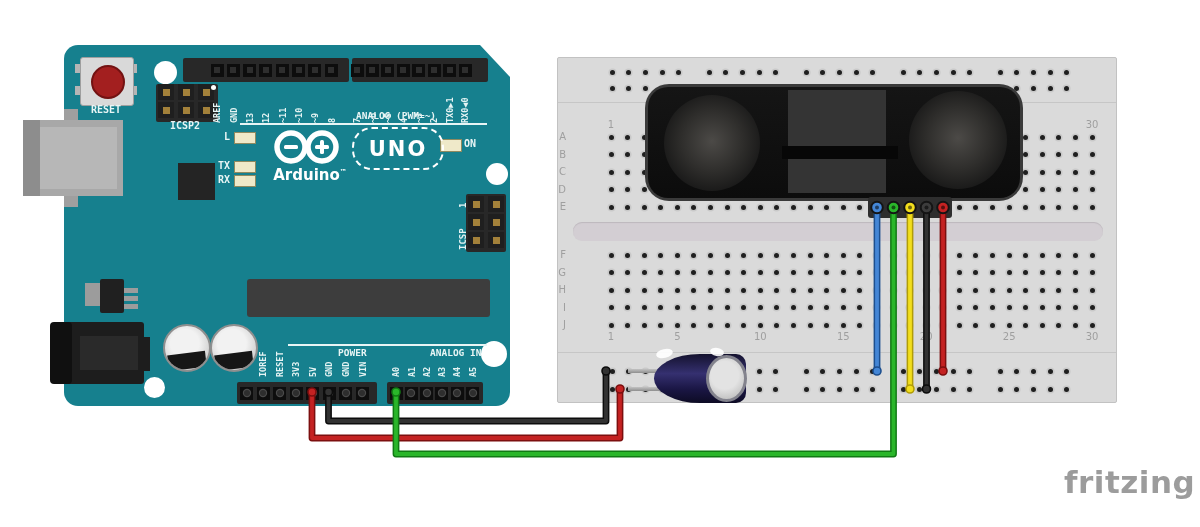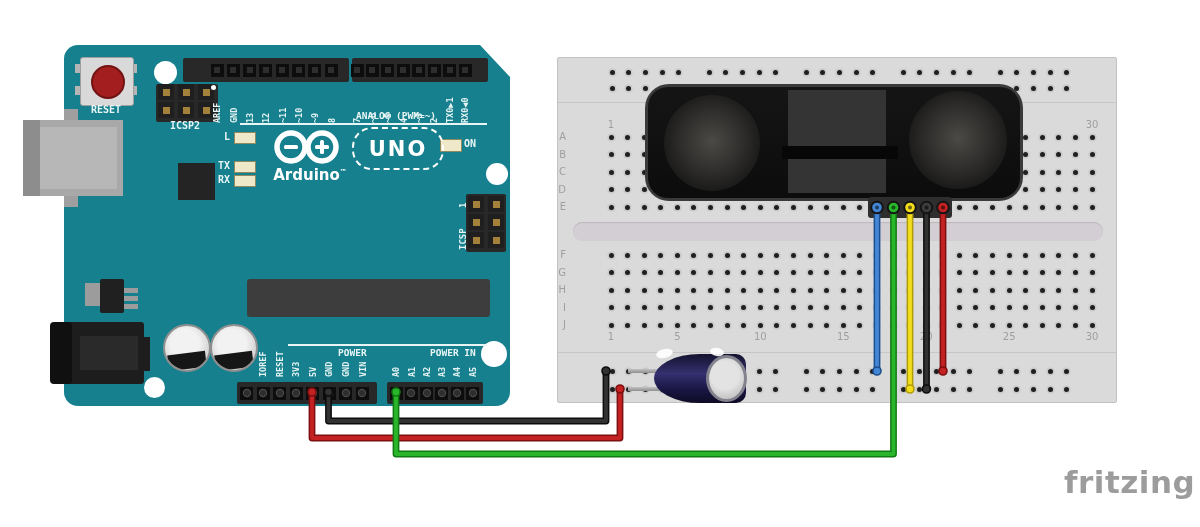--- a/index.html
+++ b/index.html
@@ -116,21 +116,21 @@
     </div>
   <div class="abs silvercap" style="left:210px;top:324px;width:44px;height:44px;">
       <div class="capchord"></div>
     </div>
 
   <div class="abs wline" style="left:240px;top:123px;width:247px;"></div>
   <div class="abs btext" style="left:356px;top:110px;width:134px;font-size:9.5px;z-index:8;">ANALOG (PWM=~)</div>
   <div class="abs wline" style="left:288px;top:344px;width:129px;"></div>
   <div class="abs btext" style="left:338px;top:347px;width:36px;font-size:9.5px;z-index:8;">POWER</div>
   <div class="abs wline" style="left:390px;top:344px;width:97px;"></div>
-  <div class="abs btext" style="left:430px;top:347px;width:56px;font-size:9.5px;z-index:8;">POWER IN</div>
+  <div class="abs btext" style="left:430px;top:347px;width:56px;font-size:9.5px;z-index:8;">ANALOG IN</div>
 
   <div class="abs" id="bb">
     <div class="seam" style="top:44px;"></div>
     <div class="seam" style="top:294px;"></div>
     <div id="groove"></div>
   </div>
 
   <div class="abs sensor" id="sensor-outer"></div>
   <div class="abs sensor" id="sensor-face"></div>
   <div class="abs sensor lens" style="left:664px;top:95px;width:96px;height:96px;"></div>

